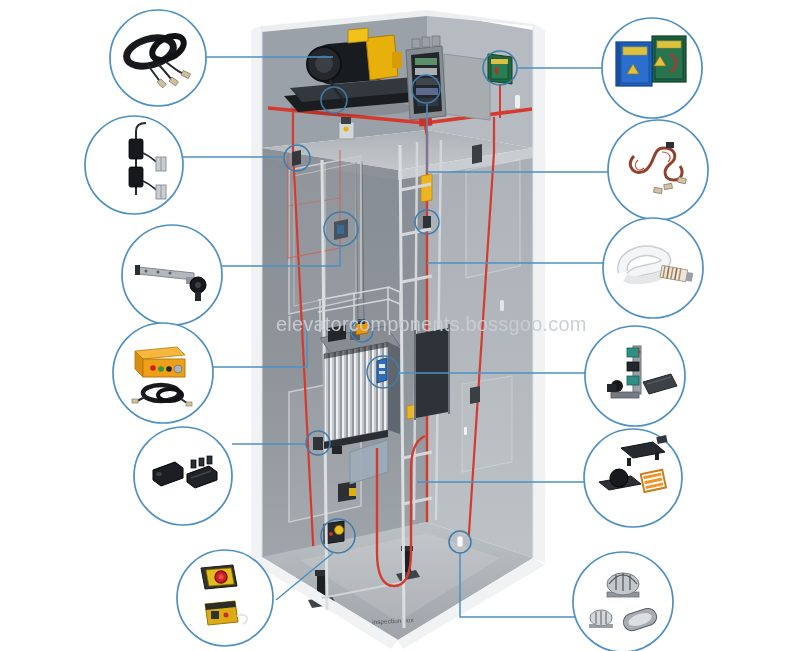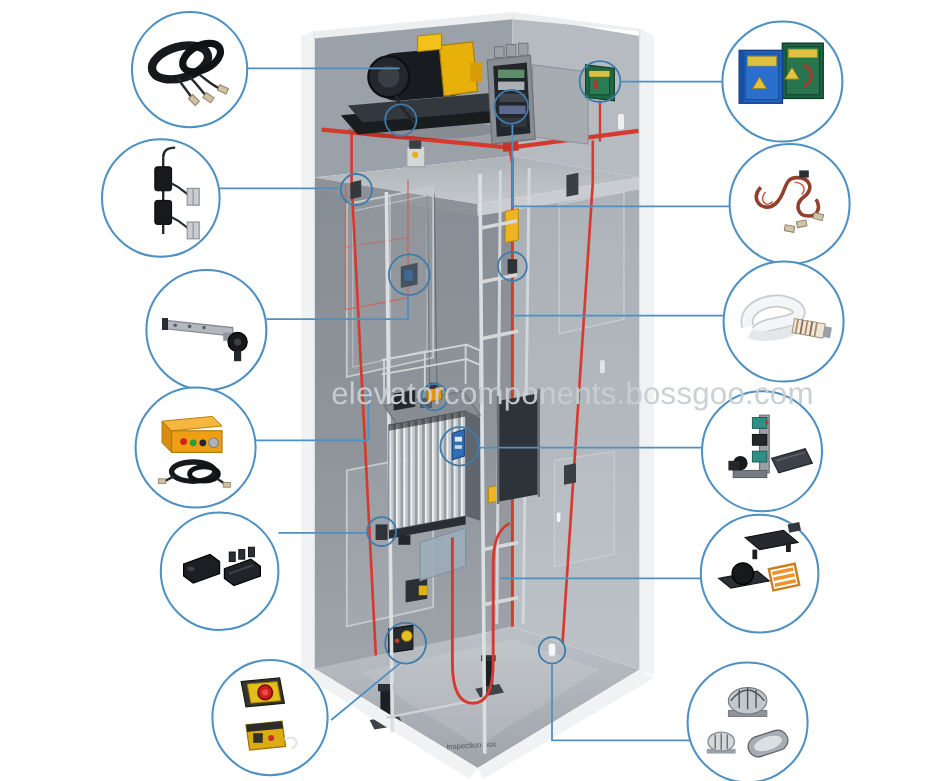--- a/index.html
+++ b/index.html
@@ -2,21 +2,21 @@
 <html><head>
 <meta charset="utf-8">
 <style>
   html,body{margin:0;padding:0;background:#fff;}
   #stage{position:relative;width:793px;height:651px;background:#ffffff;overflow:hidden;
          font-family:"Liberation Sans", sans-serif;}
   #scene{position:absolute;left:0;top:0;}
   .ring{fill:#ffffff;stroke:#4e90c2;stroke-width:1.7;}
   .conn{fill:none;stroke:#4e90c2;stroke-width:1.5;}
   .mini{fill:none;stroke:#3f7bab;stroke-width:1.5;}
-  #watermark{position:absolute;left:276px;top:313px;font-size:26px;letter-spacing:.2px;
+  #watermark{position:absolute;left:276px;top:313px;font-size:20px;letter-spacing:.2px;
              color:#c9ced3;opacity:.95;white-space:nowrap;pointer-events:none;}
 </style>
 </head>
 <body>
 
 <div id="stage">
 
 <svg id="scene" width="793" height="651" viewBox="0 0 793 651">
   <defs>
     <linearGradient id="gWallL" x1="0" y1="0" x2="0" y2="1">

